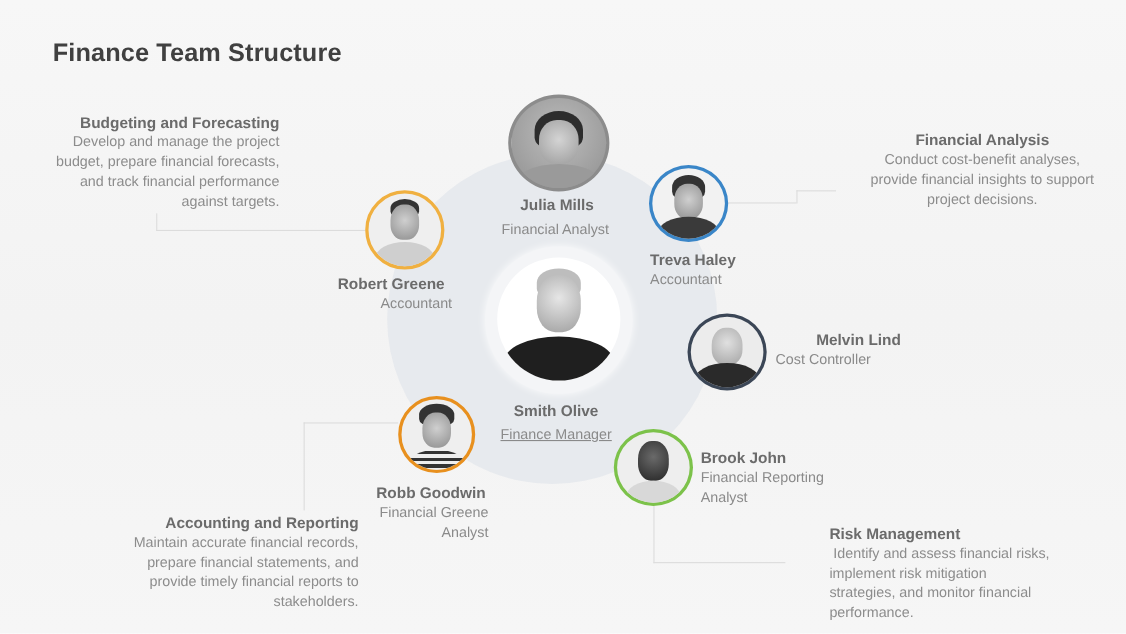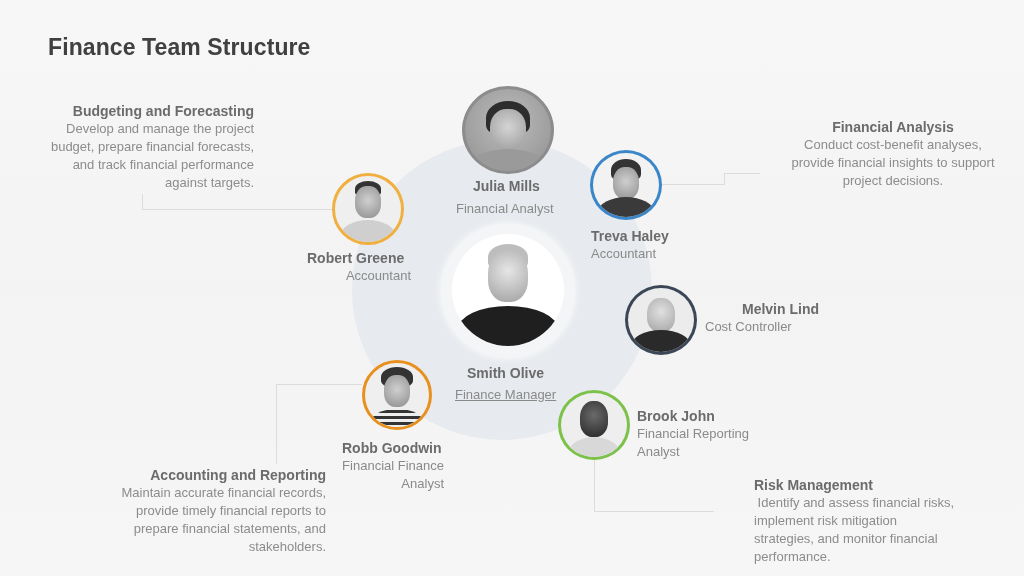--- a/index.html
+++ b/index.html
@@ -111,21 +111,21 @@
 <div class="name" style="left:637px; top:408px;">Brook John</div>
 <div class="role" style="left:637px; top:425px;text-align:right;">Financial Reporting</div>
 <div class="role" style="left:637px; top:443px;">Analyst</div>
 
 <div class="avatar" style="left:362px; top:360px; width:70px; height:70px; border:3px solid #e8901e; background:#efefef;">
   <div class="hair" style="top:4px; width:32px; height:20px;"></div>
   <div class="head" style="top:12px; width:26px; height:32px;"></div>
   <div class="body" style="top:46px; width:54px; height:28px; background:repeating-linear-gradient(0deg, #333 0 3px, #eee 3px 6px);"></div>
 </div>
 <div class="name" style="left:342px; top:440px;">Robb Goodwin</div>
-<div class="role right" style="right:580px; top:457px;">Financial Finance</div>
+<div class="role right" style="right:580px; top:457px;">Financial Greene</div>
 <div class="role right" style="right:580px; top:475px;">Analyst</div>
 
 <div class="avatar" style="left:332px; top:173px; width:72px; height:72px; border:3px solid #f0b040; background:#efefef;">
   <div class="hair" style="top:5px; width:26px; height:16px;"></div>
   <div class="head" style="top:10px; width:26px; height:32px;"></div>
   <div class="body" style="top:44px; width:54px; height:30px; background:#cfcfcf;"></div>
 </div>
 <div class="name" style="left:307px; top:250px;">Robert Greene</div>
 <div class="role right" style="right:613px; top:267px;">Accountant</div>
 
@@ -148,22 +148,22 @@
 <div class="desc-block" style="left:768px; top:118px; width:250px;text-align:center;">
   <div class="desc-title">Financial Analysis</div>
   <div class="desc-text">Conduct cost-benefit analyses,</div>
   <div class="desc-text">provide financial insights to support</div>
   <div class="desc-text">project decisions.</div>
 </div>
 
 <div class="desc-block right" style="right:698px; top:466px; width:260px;">
   <div class="desc-title">Accounting and Reporting</div>
   <div class="desc-text">Maintain accurate financial records,</div>
+  <div class="desc-text">prepare financial statements, and</div>
   <div class="desc-text">provide timely financial reports to</div>
-  <div class="desc-text">prepare financial statements, and</div>
   <div class="desc-text">stakeholders.</div>
 </div>
 
 <div class="desc-block" style="left:722px; top:476px; width:250px;margin-left:32px;">
   <div class="desc-title">Risk Management</div>
   <div class="desc-text" style="white-space:pre;"> Identify and assess financial risks,</div>
   <div class="desc-text">implement risk mitigation</div>
   <div class="desc-text">strategies, and monitor financial</div>
   <div class="desc-text">performance.</div>
 </div>

